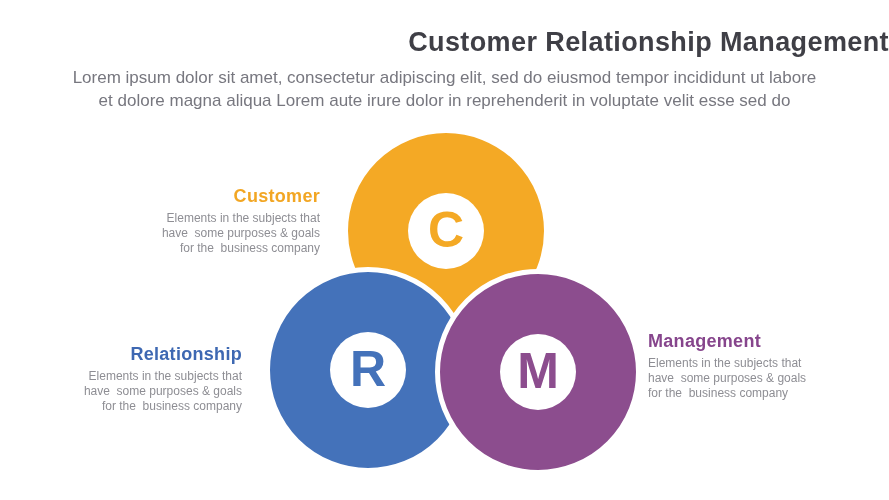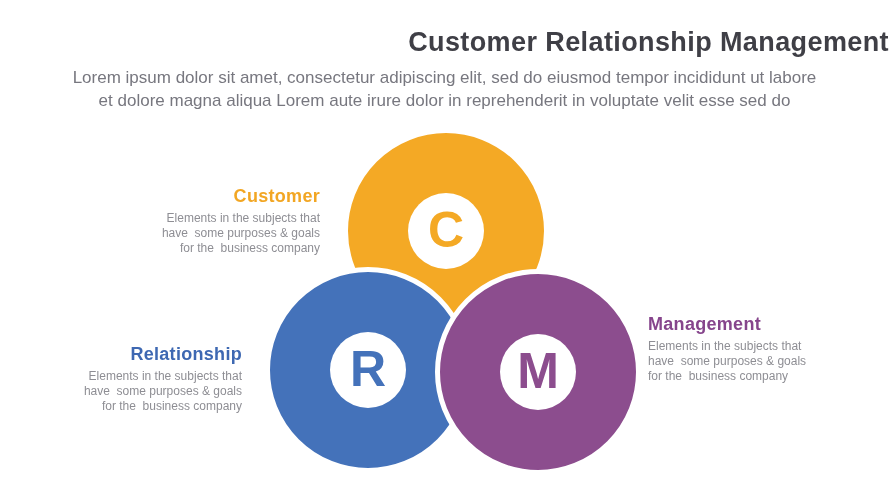--- a/index.html
+++ b/index.html
@@ -76,21 +76,21 @@
   }
   .section .body { margin-top: 5px; }
   .section .line {
     font-size: 12px;
     line-height: 15px;
     color: #8E8E94;
     white-space: pre;
   }
   .section-customer     { top: 187px; right: 569px; text-align: right; }
   .section-relationship { top: 333px; right: 647px; text-align: right; }
-  .section-management   { top: 315px; left: 648px;  text-align: left; }
+  .section-management   { top: 332px; left: 648px;  text-align: left; }
   .heading-customer     { color: #F2A623; }
   .heading-relationship { color: #3E68B2; margin-top: 12px; }
   .heading-management   { color: #86458C; }
 </style>
 </head>
 <body>
 
 <div class="canvas">
 
   <div class="title">Customer Relationship Management</div>

